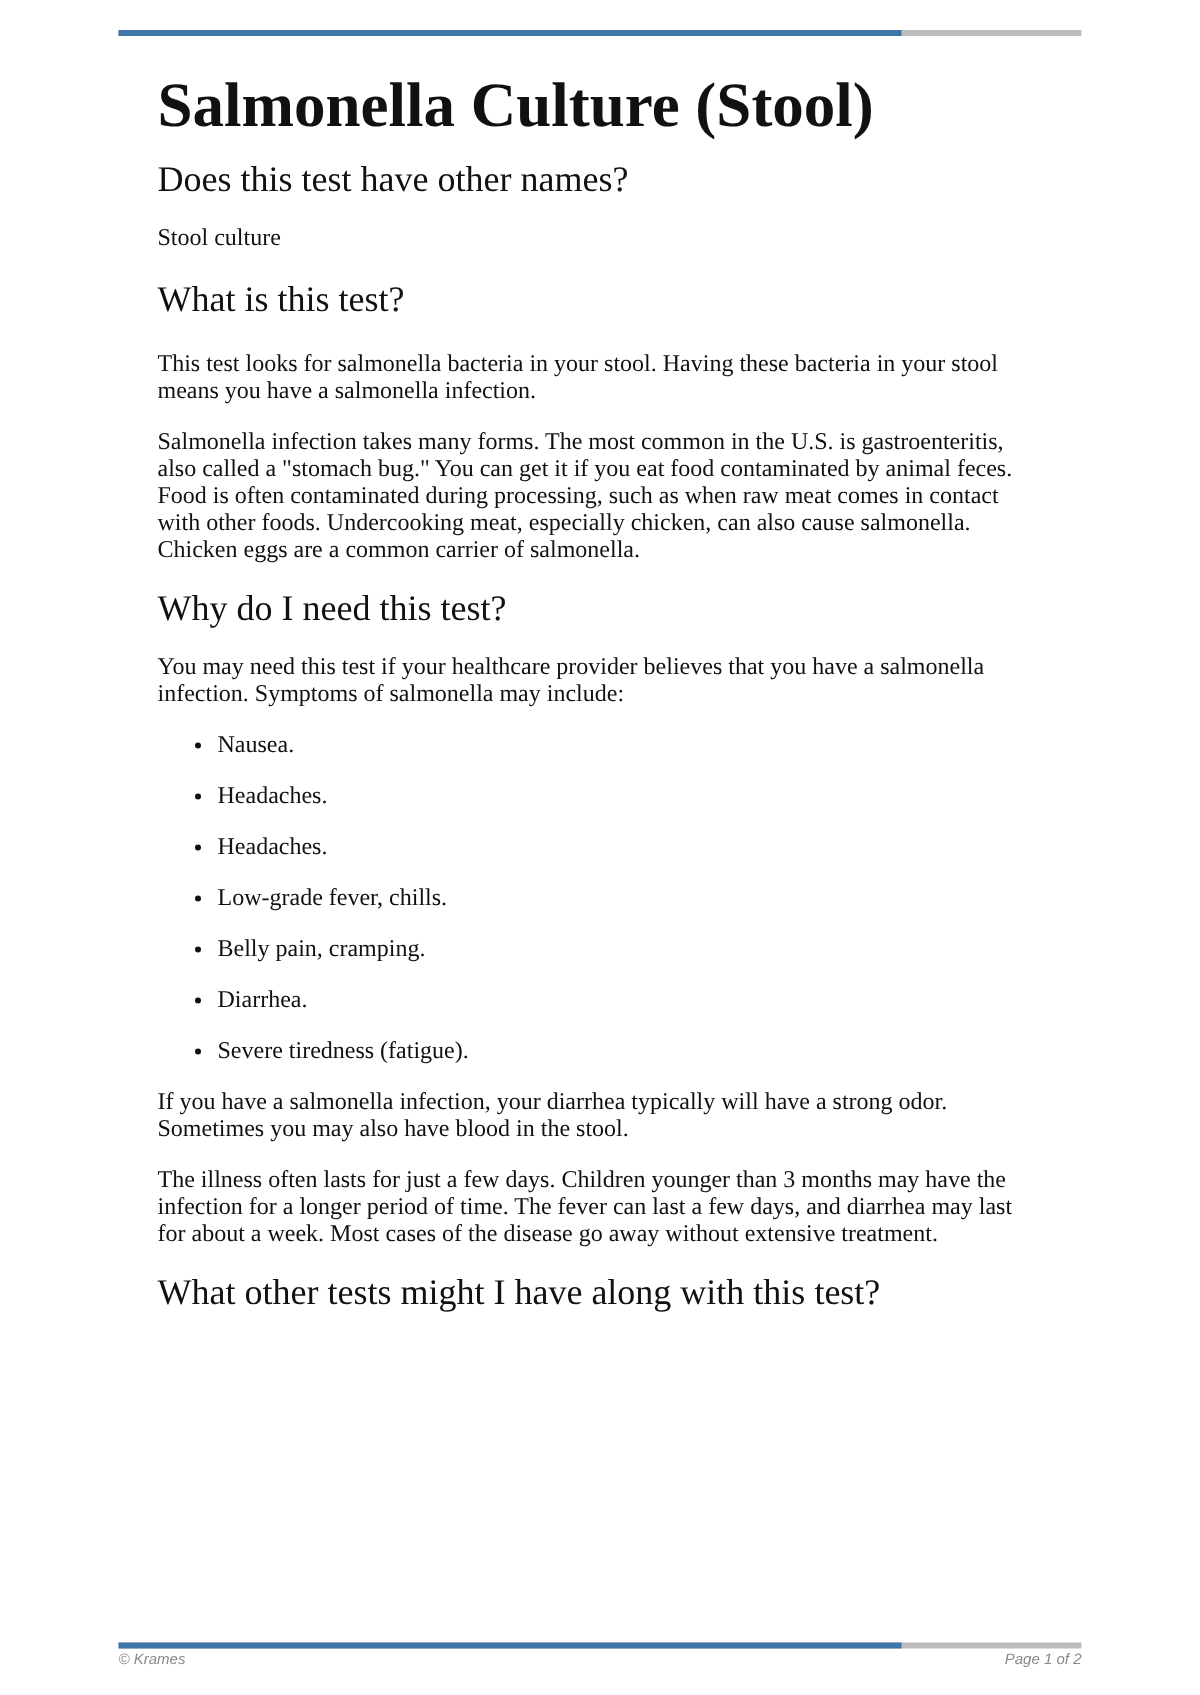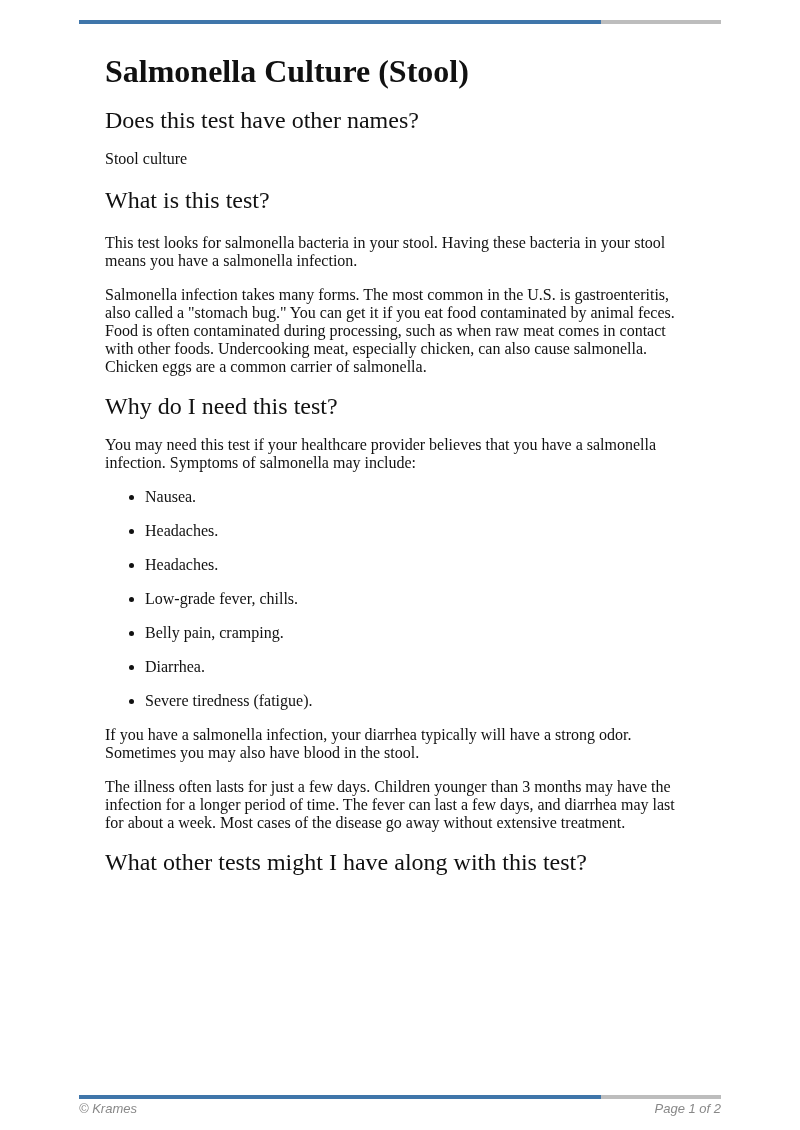--- a/index.html
+++ b/index.html
@@ -5,28 +5,28 @@
     html, body { margin: 0; padding: 0; background: #ffffff; }
     body { width: 800px; height: 1130px; position: relative; overflow: hidden; }
     .bar { position: absolute; left: 79px; width: 642px; height: 4px; background: #bdbdbd; }
     .bar .fill { position: absolute; left: 0; top: 0; height: 4px; width: 522px; background: #3f76aa; }
     .bar-top { top: 20px; }
     .bar-bottom { top: 1095px; }
     .content {
       position: absolute; left: 105px; top: 52px; width: 600px;
       font-family: "Liberation Serif", serif; color: #111; font-size: 16px; line-height: 18px;
     }
-    h1 { font-size: 32px; line-height: 38px; margin: 0 0 16px 0; font-weight: bold; }
+    h1 { font-size: 42px; line-height: 38px; margin: 0 0 16px 0; font-weight: bold; }
     h2 { font-size: 24px; line-height: 28px; margin: 0 0 16px 0; font-weight: normal; }
     p { margin: 0 12px 16px 0; }
     ul { margin: 0 0 14px 0; padding-left: 40px; list-style: disc; }
     li { margin: 0 0 16px 0; }
     .footer {
       position: absolute; top: 1101px; font-family: "Liberation Sans", sans-serif;
-      font-style: italic; font-size: 13px; color: #888;
+      font-style: italic; font-size: 10px; color: #888;
     }
     .footer-left { left: 79px; }
     .footer-right { right: 79px; }
   </style>
 </head>
 <body>
 
 <div class="bar bar-top">
     <div class="fill"></div>
   </div>

